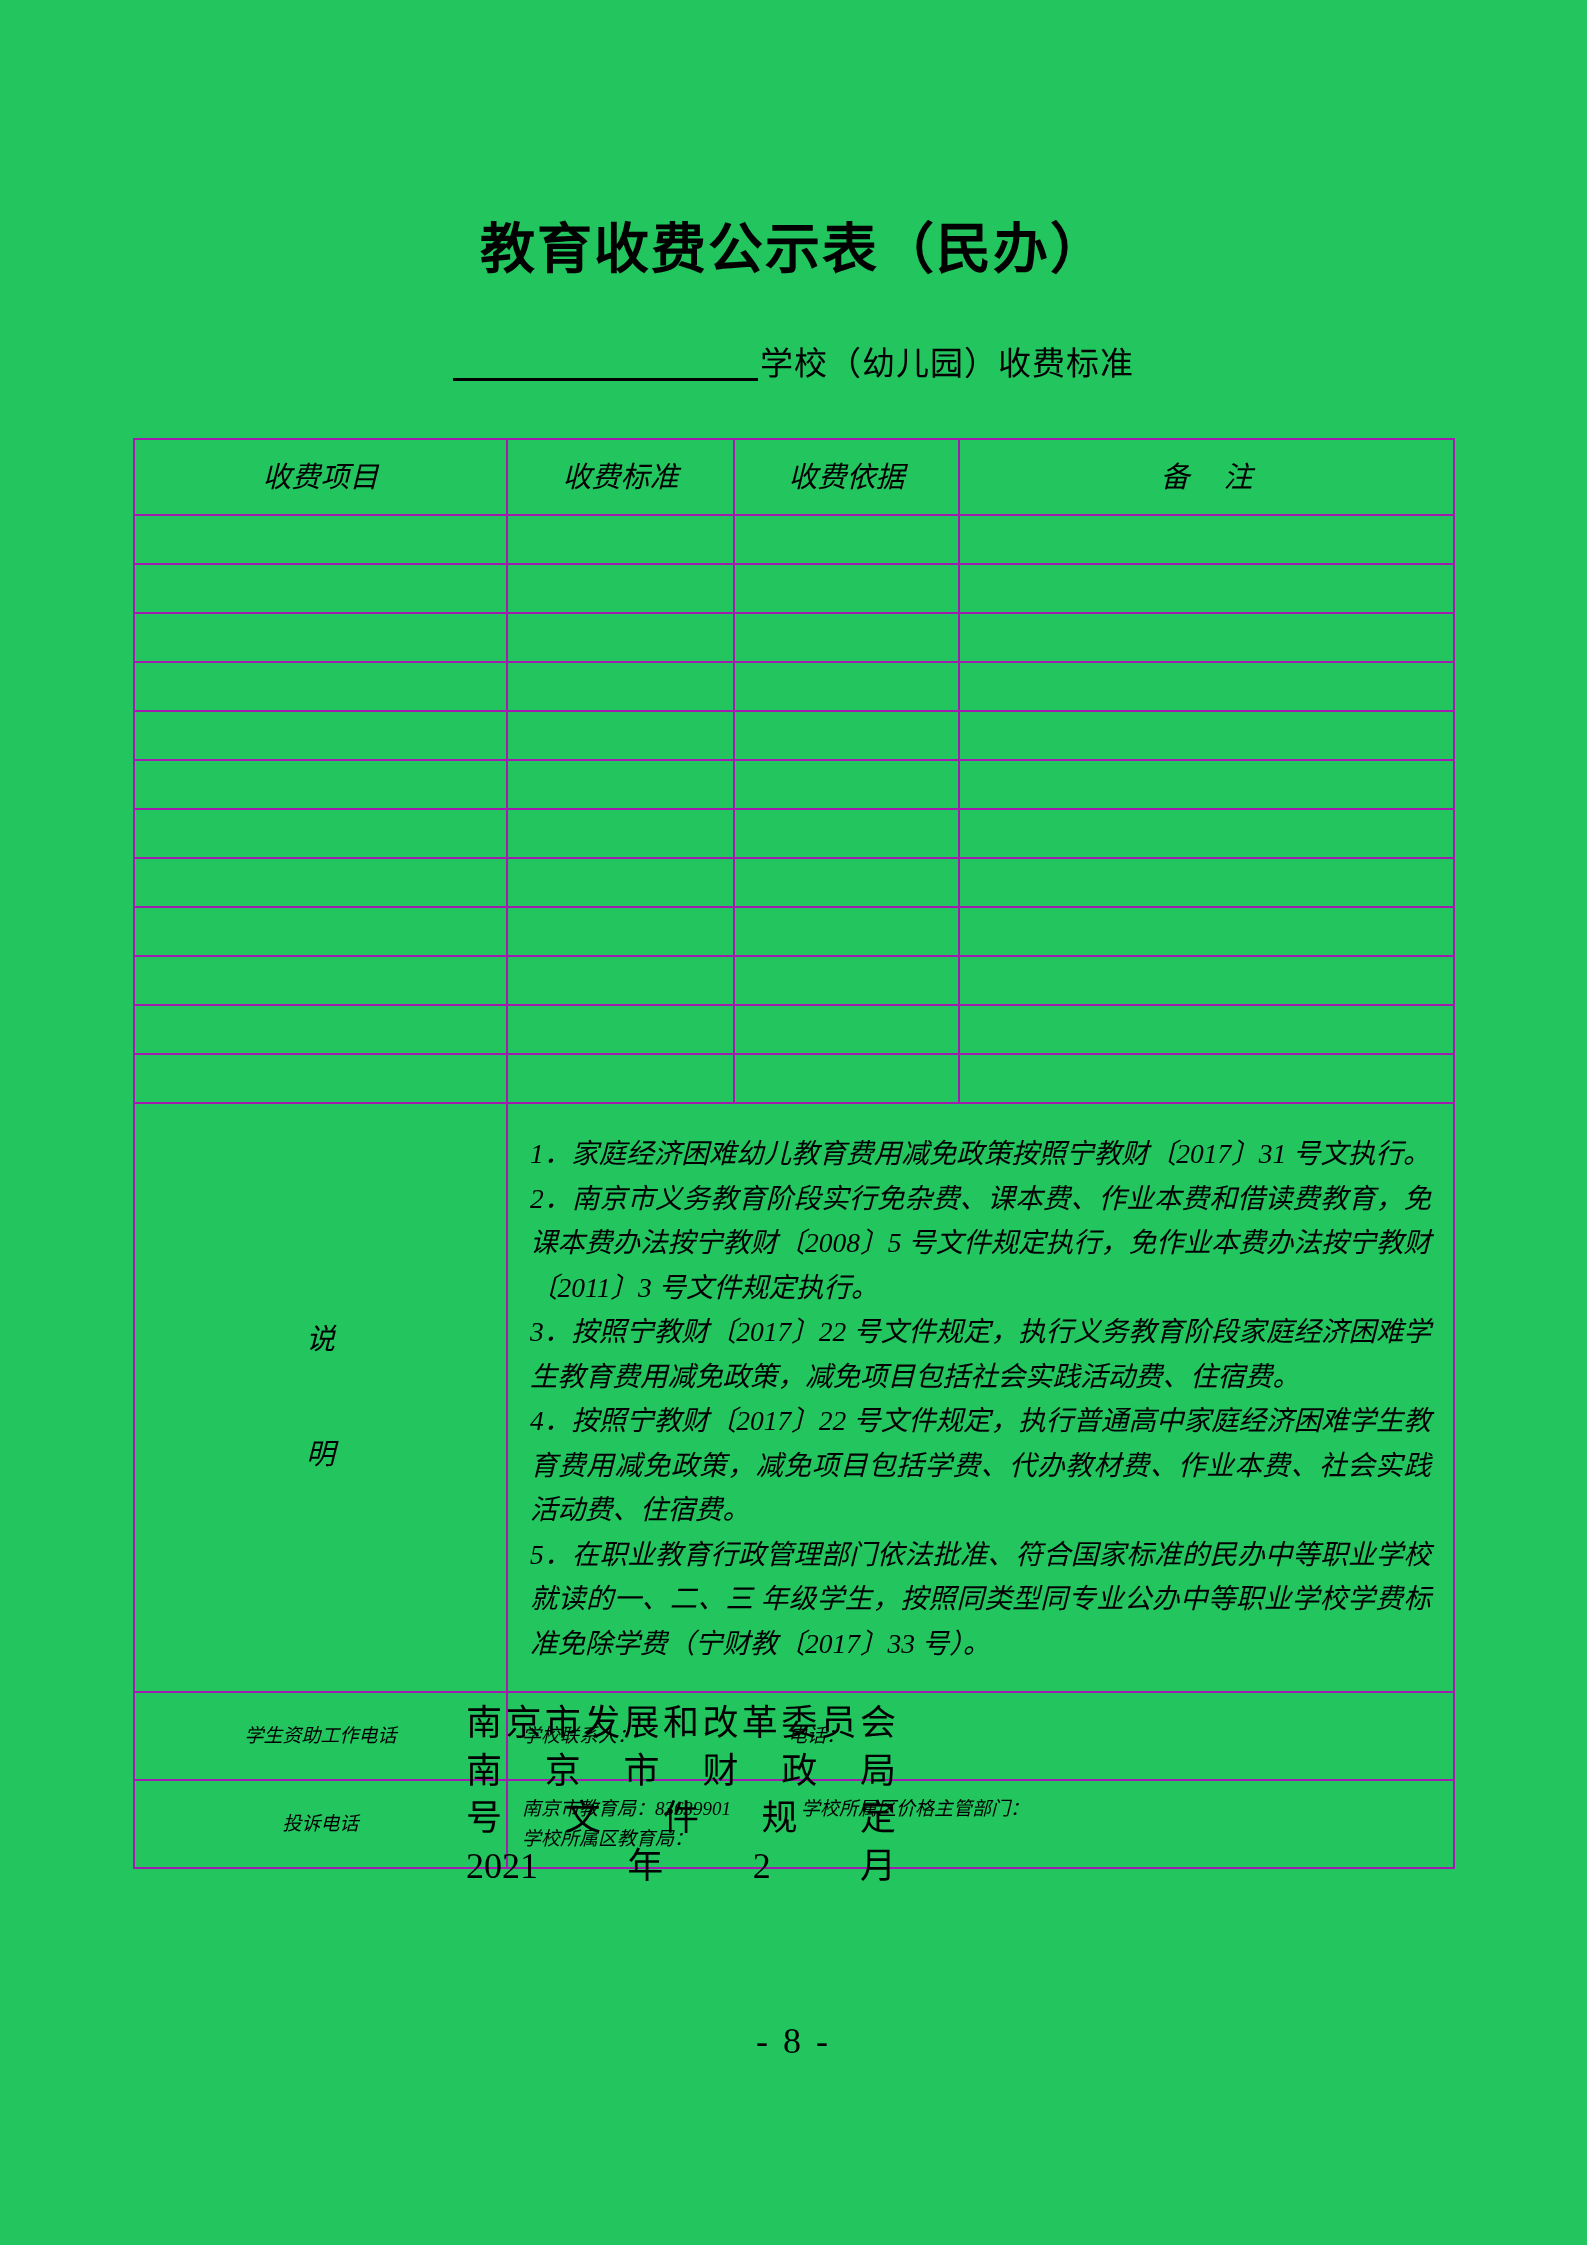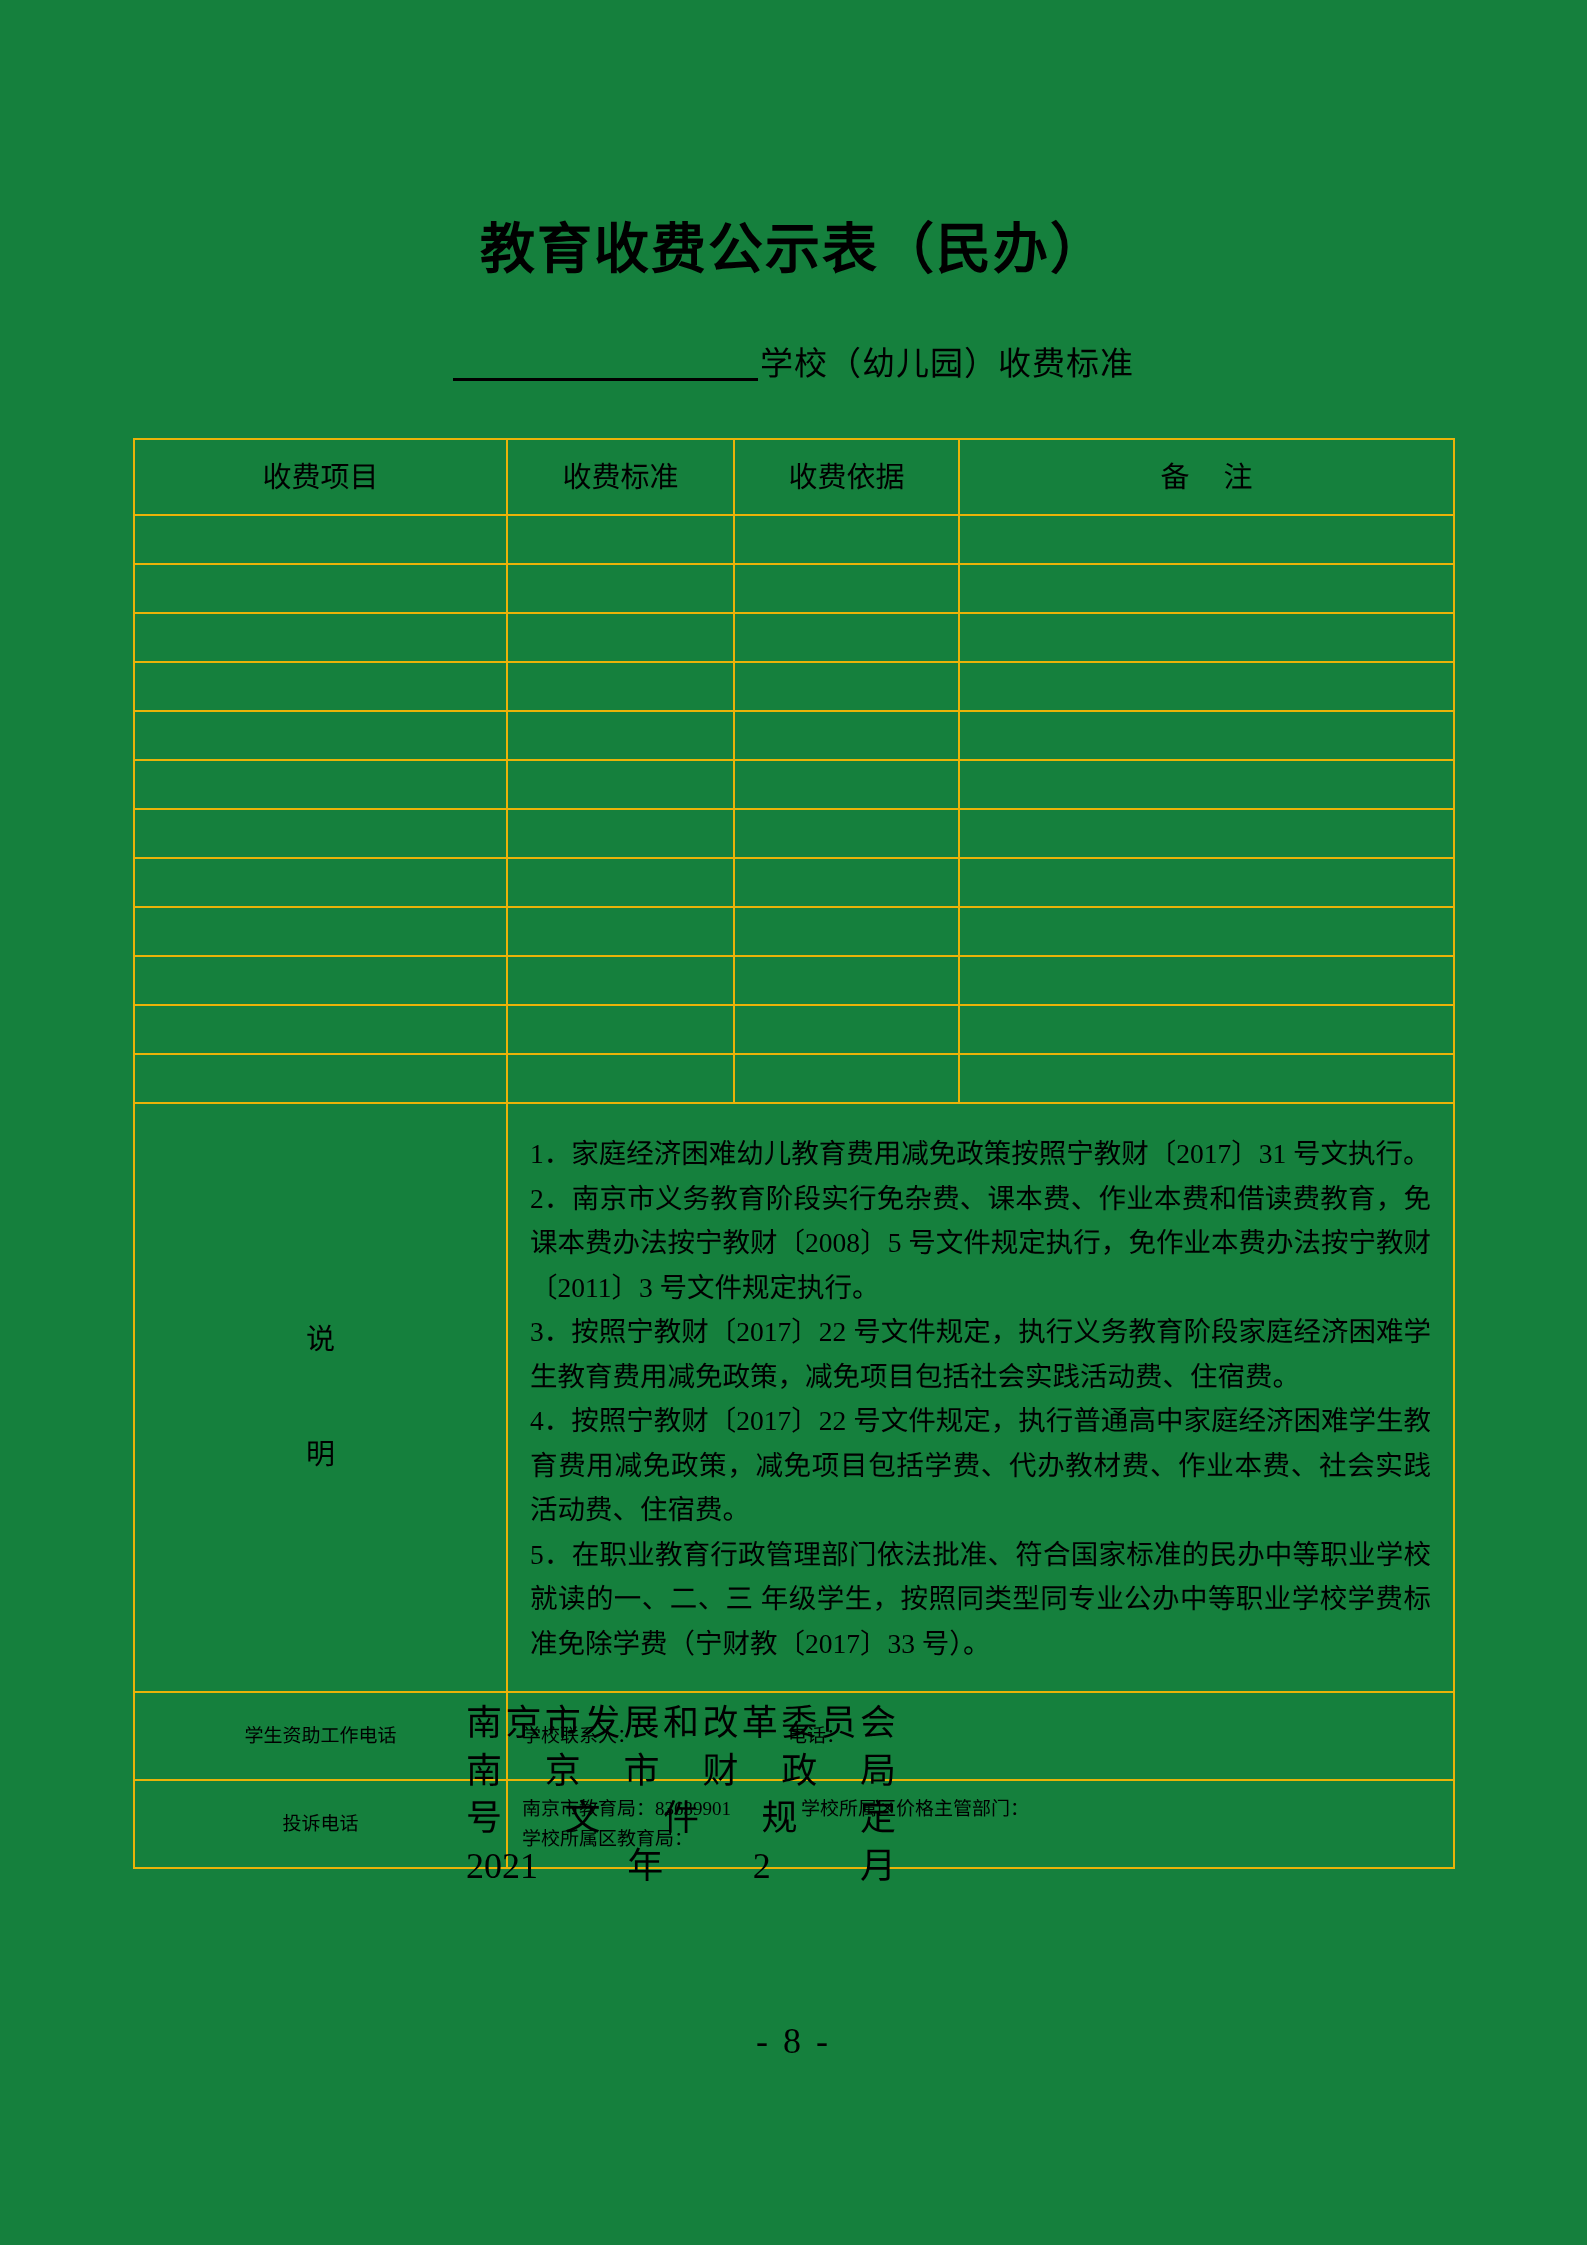--- a/index.html
+++ b/index.html
@@ -10,21 +10,21 @@
   }
   body {
     font-family: "Liberation Serif", "DejaVu Serif", serif;
     color: #000000;
   }
   .page {
     position: relative;
     width: 1587px;
     height: 2245px;
     margin: 0 auto;
-    background: #15803d;
+    background: #22c55e;
     box-sizing: border-box;
     overflow: hidden;
   }
 
   
   .doc-title {
     position: absolute;
     left: 0;
     top: 218px;
     width: 1587px;
@@ -61,26 +61,27 @@
   .main-table {
     position: absolute;
     left: 133px;
     top: 438px;
     width: 1320px;
     border-collapse: collapse;
     table-layout: fixed;
     font-size: 27px;
   }
   .main-table td {
-    border: 2px solid #eab308;
+    border: 2px solid #a21caf;
     padding: 0;
     vertical-align: middle;
     text-align: center;
     font-size: 27px;
     line-height: 1.25;
+    font-style: italic;
   }
   .main-table tr.hdr td {
     height: 74px;
     font-size: 29px;
   }
   .main-table tr.empty-row td {
     height: 47px;
   }
   .col-a { width: 373px; }
   .col-b { width: 227px; }

